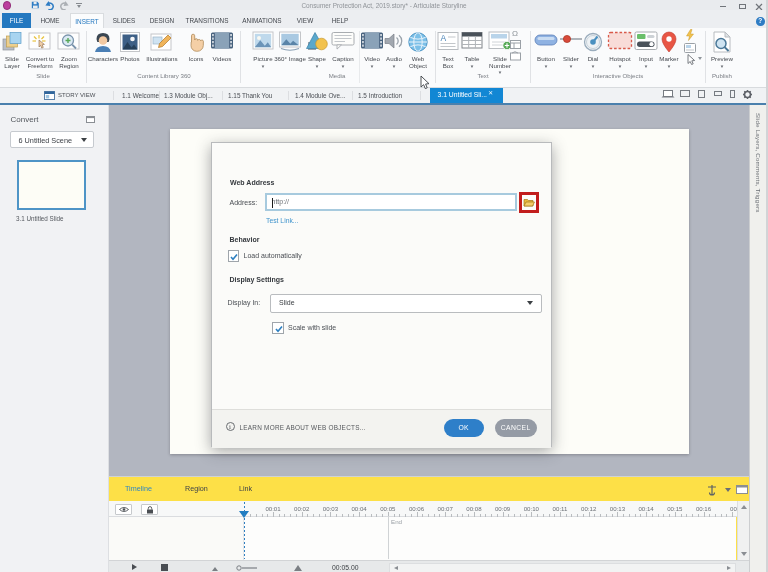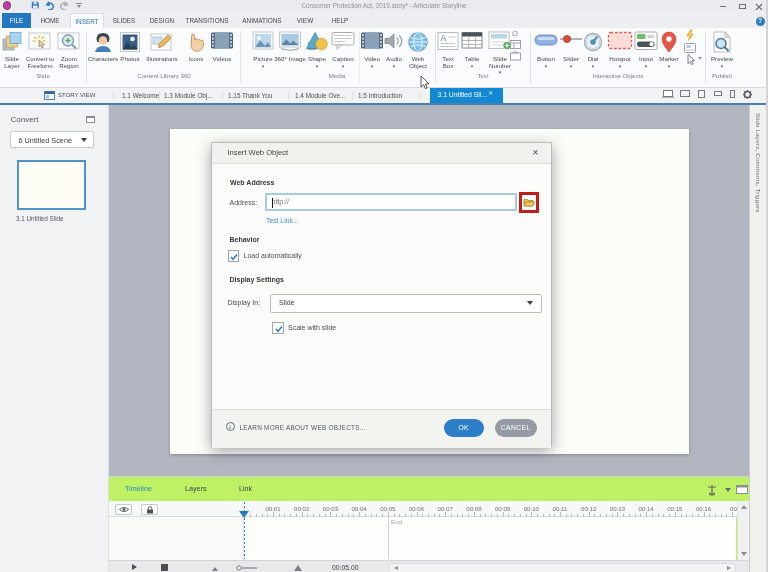--- a/index.html
+++ b/index.html
@@ -64,21 +64,21 @@
 #ddn span { position:absolute; left:8px; top:4.5px; font-size:7px; color:#3c4044; }
 #ddn i { position:absolute; right:8.5px; top:6px; width:0; height:0; border-left:3.2px solid transparent; border-right:3.2px solid transparent; border-top:4.5px solid #3c4044; }
 #dlgfooter { left:0; top:266px; width:100%; height:39.5px; background:#f3f3f0; border-top:1px solid #dededb; }
 #infoc { position:absolute; left:14px; top:12.5px; width:9px; height:9px; border:1px solid #6a6e72; border-radius:50%; font-size:7px; color:#55585c; text-align:center; line-height:9px; font-family:"Liberation Serif",serif; }
 #learn { position:absolute; left:28px; top:14px; font-size:6.4px; color:#55585c; letter-spacing:.25px; }
 .dbtn { position:absolute; top:9.5px; height:18px; border-radius:9px; color:#fff; font-size:6.8px; text-align:center; line-height:18px; letter-spacing:.4px; }
 #okbtn { left:232px; width:40.5px; background:#2e7fc9; }
 #cancelbtn { left:283px; width:42.5px; background:#959ba5; }
 
 
-#tlpanel { left:109px; top:476px; width:640px; height:96px; background:#bef264; border-top:1px solid #cfd2d5; }
+#tlpanel { left:109px; top:476px; width:640px; height:96px; background:#fde047; border-top:1px solid #cfd2d5; }
 #tltabs { position:absolute; left:0; top:0; width:100%; height:24px; }
 .tltab { position:absolute; top:7px; font-size:7.2px; color:#3f4348; }
 #tlbar { position:absolute; left:0; top:24px; width:100%; height:16px; background:#f7f8f8; border-bottom:1px solid #dadcdf; }
 .tlbtn { position:absolute; top:3px; width:17px; height:10.5px; border:1px solid #c6c9cc; background:#fff; border-radius:1px; text-align:center; }
 #tlnames { position:absolute; left:0; top:40px; width:135.3px; height:43px; background:#fafaf8; border-right:1px solid #e3e5e7; }
 #tlcontent { position:absolute; left:135.3px; top:40px; width:492px; height:43px; background:#fdfdfc; }
 #tlbottom { position:absolute; left:0; top:83px; width:100%; height:13px; background:#e7e9ea; border-top:1px solid #d2d4d6; }
 #vscroll { position:absolute; left:628px; top:24px; width:12px; height:59px; background:#f0f1f1; border-left:1px solid #dcdee0; }
 #hscroll { position:absolute; left:280px; top:1.5px; width:347px; height:11px; background:#f2f3f3; border:1px solid #dcdee0; }
 .tick { position:absolute; background:#b9bcbf; width:1px; }
@@ -478,24 +478,20 @@
     <span style="position:absolute;left:8px;top:4px;font-size:7.3px;color:#3a3e44;">6 Untitled Scene</span>
     <i style="position:absolute;right:6px;top:6.5px;width:0;height:0;border-left:3px solid transparent;border-right:3px solid transparent;border-top:4px solid #3c4044;"></i>
   </div>
   <div class="abs" style="left:17px;top:55px;width:68.5px;height:49.5px;background:#fdfdf6;border:2px solid #4e94c6;"></div>
   <div class="abs" style="left:16px;top:110px;font-size:6.3px;color:#54585e;">3.1 Untitled Slide</div>
 </div>
 
 <div class="abs" id="canvas">
   <div class="abs" id="slide"></div>
   <div class="abs" id="dlg">
-    <div class="abs" id="dlgtitle">
-        <span>Insert Web Object</span>
-        <span id="dlgx">✕</span>
-      </div>
     <div class="dhdr" style="left:18.5px;top:36px;">Web Address</div>
     <div class="dlab" style="left:18px;top:56px;">Address:</div>
     <div class="abs" id="adrinput">
         <span>http://</span>
         <span id="caret"></span>
       </div>
     <div class="abs" id="folderbox">
       <svg width="14" height="15" style="position:absolute;left:0px;top:0px">
           <path d="M2,4.5 L2,11 L11,11 L11,5.5 L6.5,5.5 L5.5,4.5 Z" fill="#e9b93e" stroke="#a07818" stroke-width="0.7"></path>
           <path d="M2,11 L4,7 L12.5,7 L10.5,11 Z" fill="#f3cd6a" stroke="#a07818" stroke-width="0.7"></path>
@@ -530,21 +526,21 @@
   </div>
 </div>
 
 <div class="abs" id="sidebar">
     <div id="sidetxt">Slide Layers, Comments, Triggers</div>
   </div>
 
 <div class="abs" id="tlpanel">
   <div id="tltabs">
     <div class="tltab" style="left:16px;color:#2d86c3;">Timeline</div>
-    <div class="tltab" style="left:76px;">Layers</div>
+    <div class="tltab" style="left:76px;">Region</div>
     <div class="tltab" style="left:130px;">Link</div>
     <svg style="position:absolute;left:597px;top:7px" width="12" height="12">
         <path d="M6,1 V11 M2,3 H10 M3.5,8.5 a2.5,2.5 0 0 0 5,0" fill="none" stroke="#5a6066" stroke-width="1.2"></path>
       </svg>
     <div style="position:absolute;left:616px;top:11px;width:0;height:0;border-left:3px solid transparent;border-right:3px solid transparent;border-top:4px solid #6a6e74;"></div>
     <svg style="position:absolute;left:627px;top:6px" width="12" height="11">
         <rect x="0.5" y="2.5" width="11" height="8" fill="#fff" stroke="#8a8e93"></rect>
         <rect x="0.5" y="2.5" width="11" height="2" fill="#8a8e93"></rect>
       </svg>
   </div>

